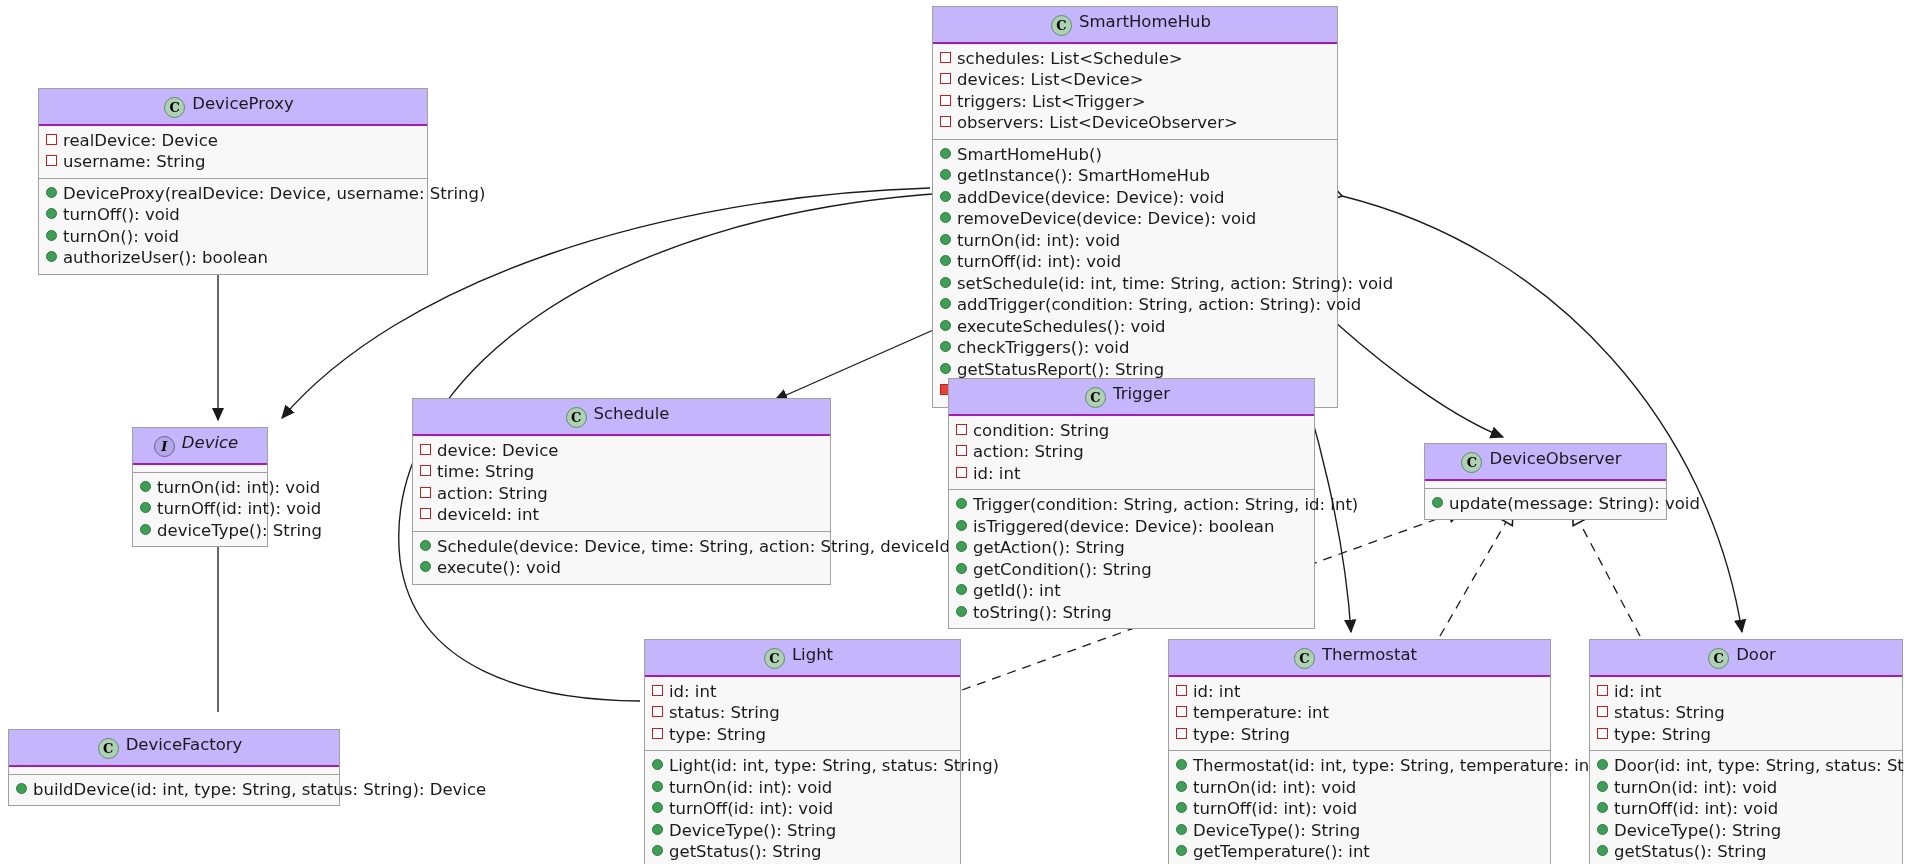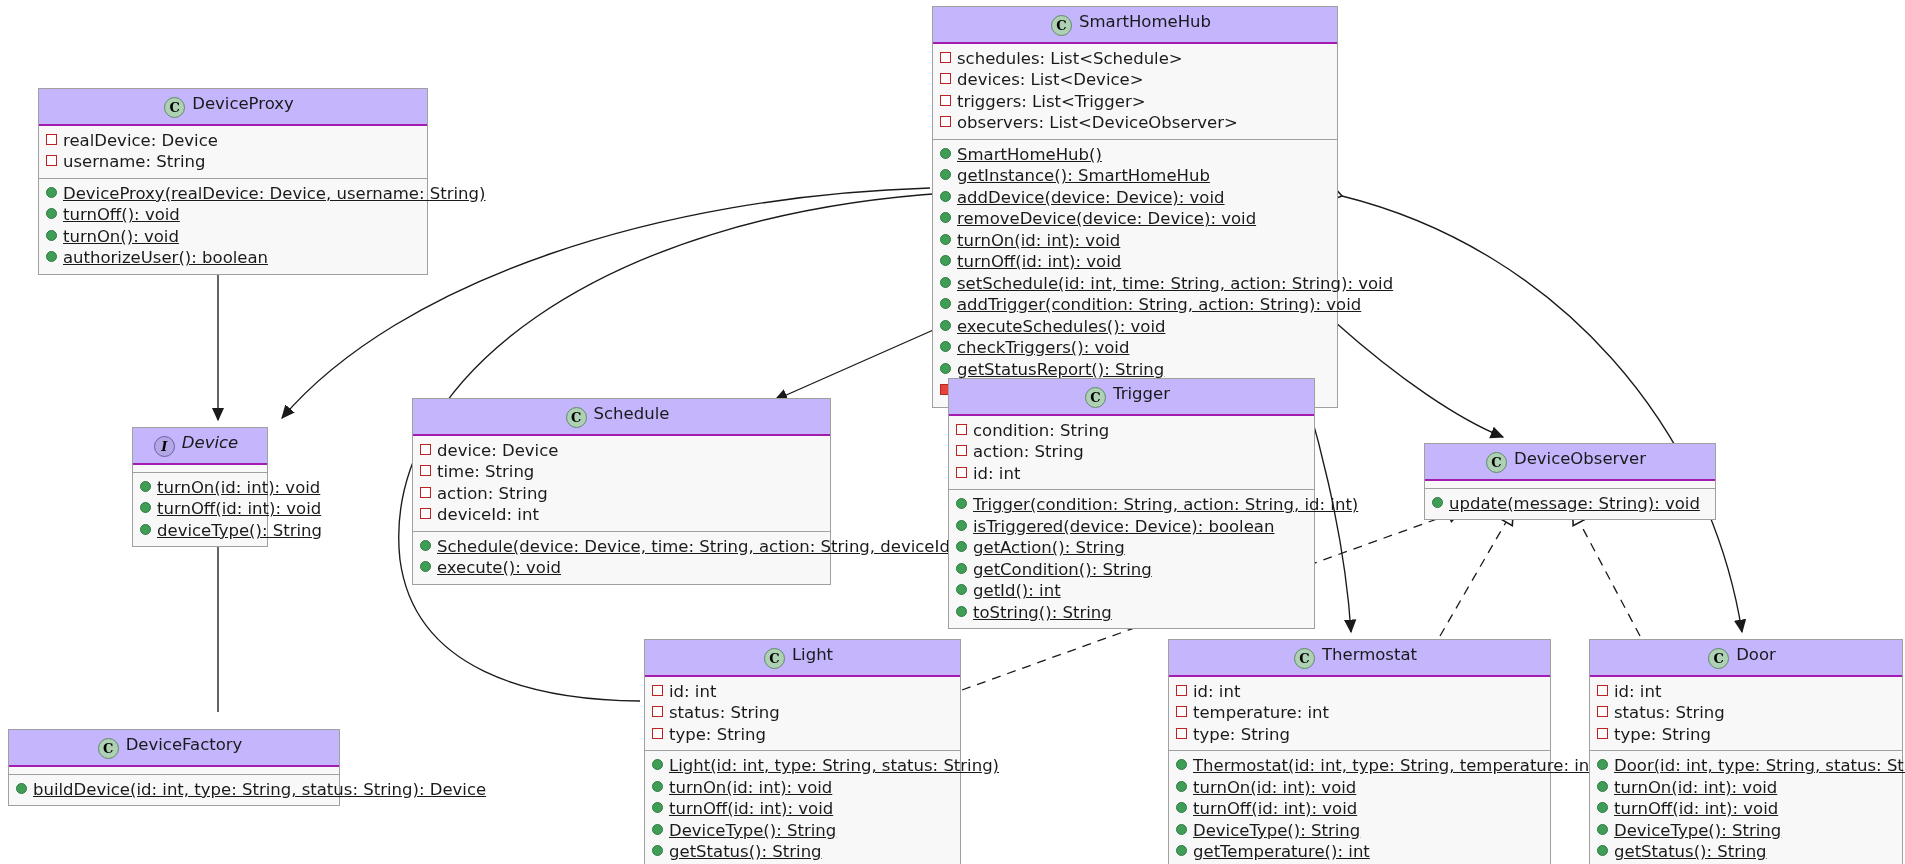--- a/index.html
+++ b/index.html
@@ -64,21 +64,21 @@
     border: 1px solid #6C5BA8;
     color: #000000;
     font-style: italic;
   }
   .cls-name { }
   .cls-name.italic { font-style: italic; }
   .cls-section {
     padding: 4px 7px 5px 7px;
     border-bottom: 1px solid #A0A0A0;
   }
-  .cls-section:last-child { border-bottom: none; text-decoration: underline; }
+  .cls-section:last-child { border-bottom: none; }
   .cls-section.empty { padding: 2px 0; height: 3px; }
   .member {
     white-space: nowrap;
     line-height: 1.18;
     padding: 1px 0;
   }
   .mk {
     display: inline-block;
     width: 9px;
     height: 9px;
@@ -231,21 +231,21 @@
     <div class="cls-section">
       <div class="member"><span class="mk pub"></span><span>Trigger(condition: String, action: String, id: int)</span></div>
       <div class="member"><span class="mk pub"></span><span>isTriggered(device: Device): boolean</span></div>
       <div class="member"><span class="mk pub"></span><span>getAction(): String</span></div>
       <div class="member"><span class="mk pub"></span><span>getCondition(): String</span></div>
       <div class="member"><span class="mk pub"></span><span>getId(): int</span></div>
       <div class="member"><span class="mk pub"></span><span>toString(): String</span></div>
     </div>
   </div>
 
-  <div class="uml-class" style="left:1424px; top:443px; width:292px;">
+  <div class="uml-class" style="left:1424px; top:443px; width:243px;">
     <div class="cls-header">
       <span class="badge c">C</span><span class="cls-name">DeviceObserver</span>
     </div>
     <div class="cls-section empty"></div>
     <div class="cls-section">
       <div class="member"><span class="mk pub"></span><span>update(message: String): void</span></div>
     </div>
   </div>
 
   <div class="uml-class" style="left:8px; top:729px; width:332px;">

